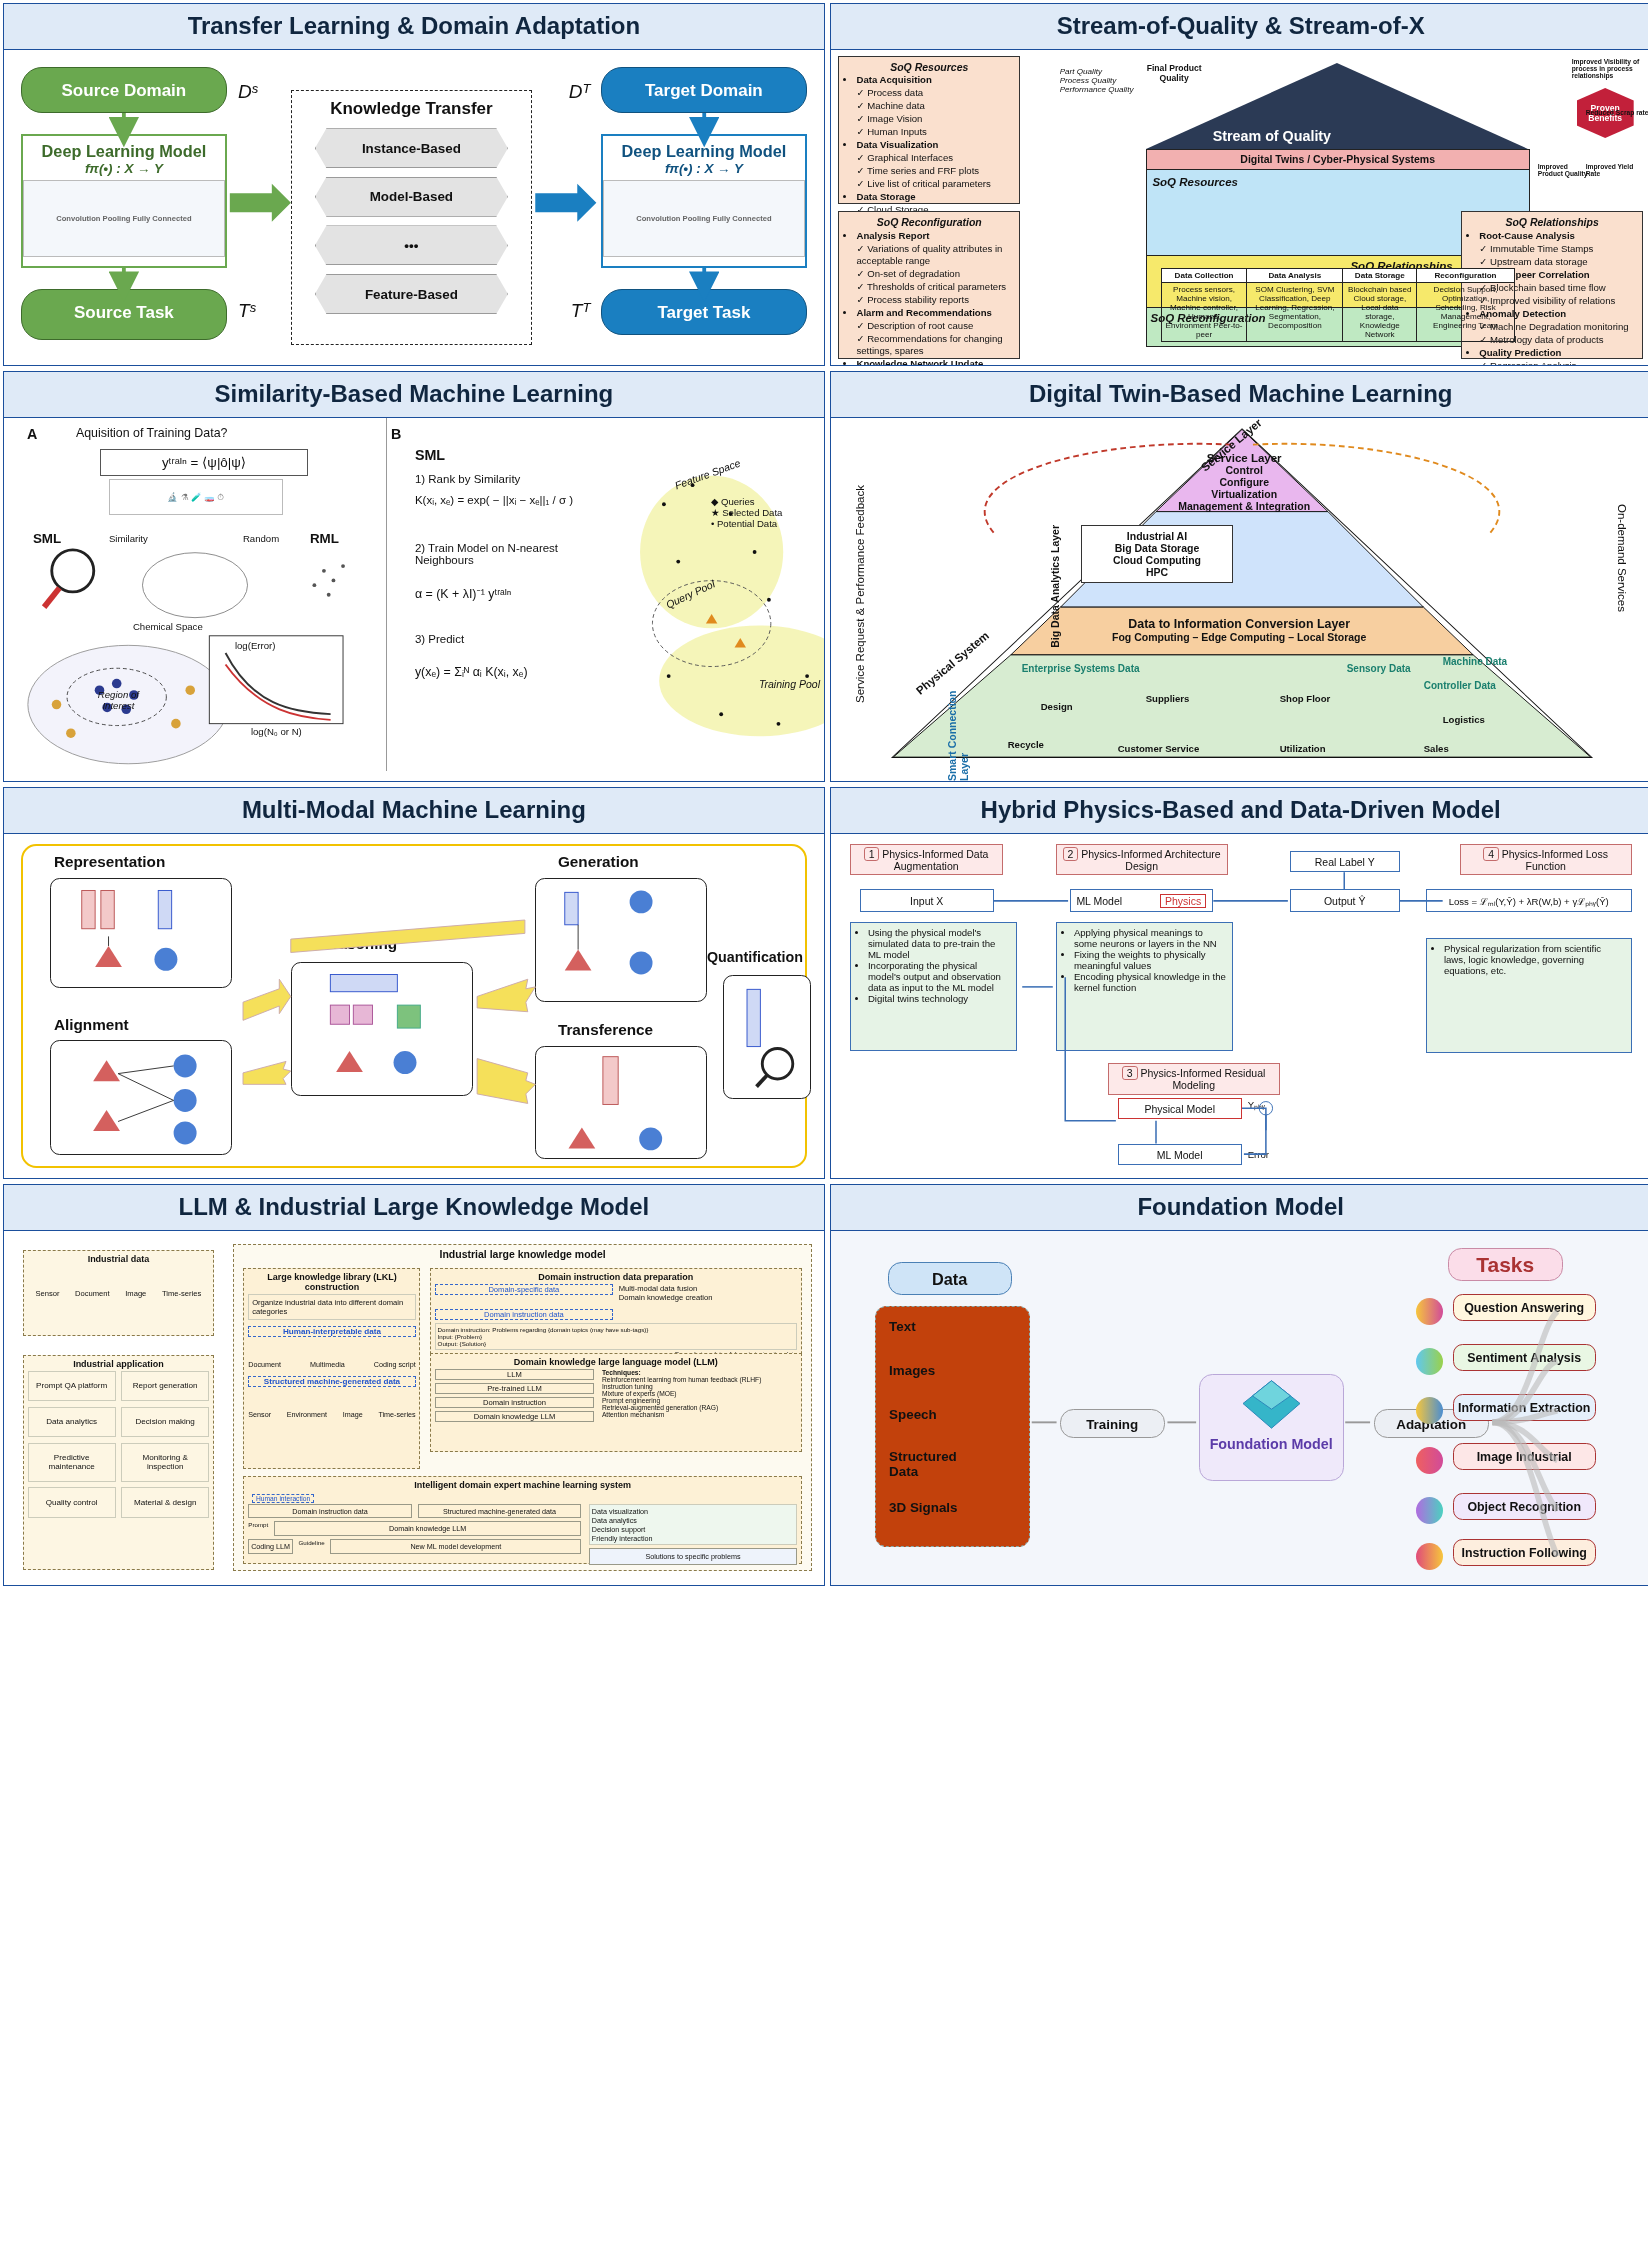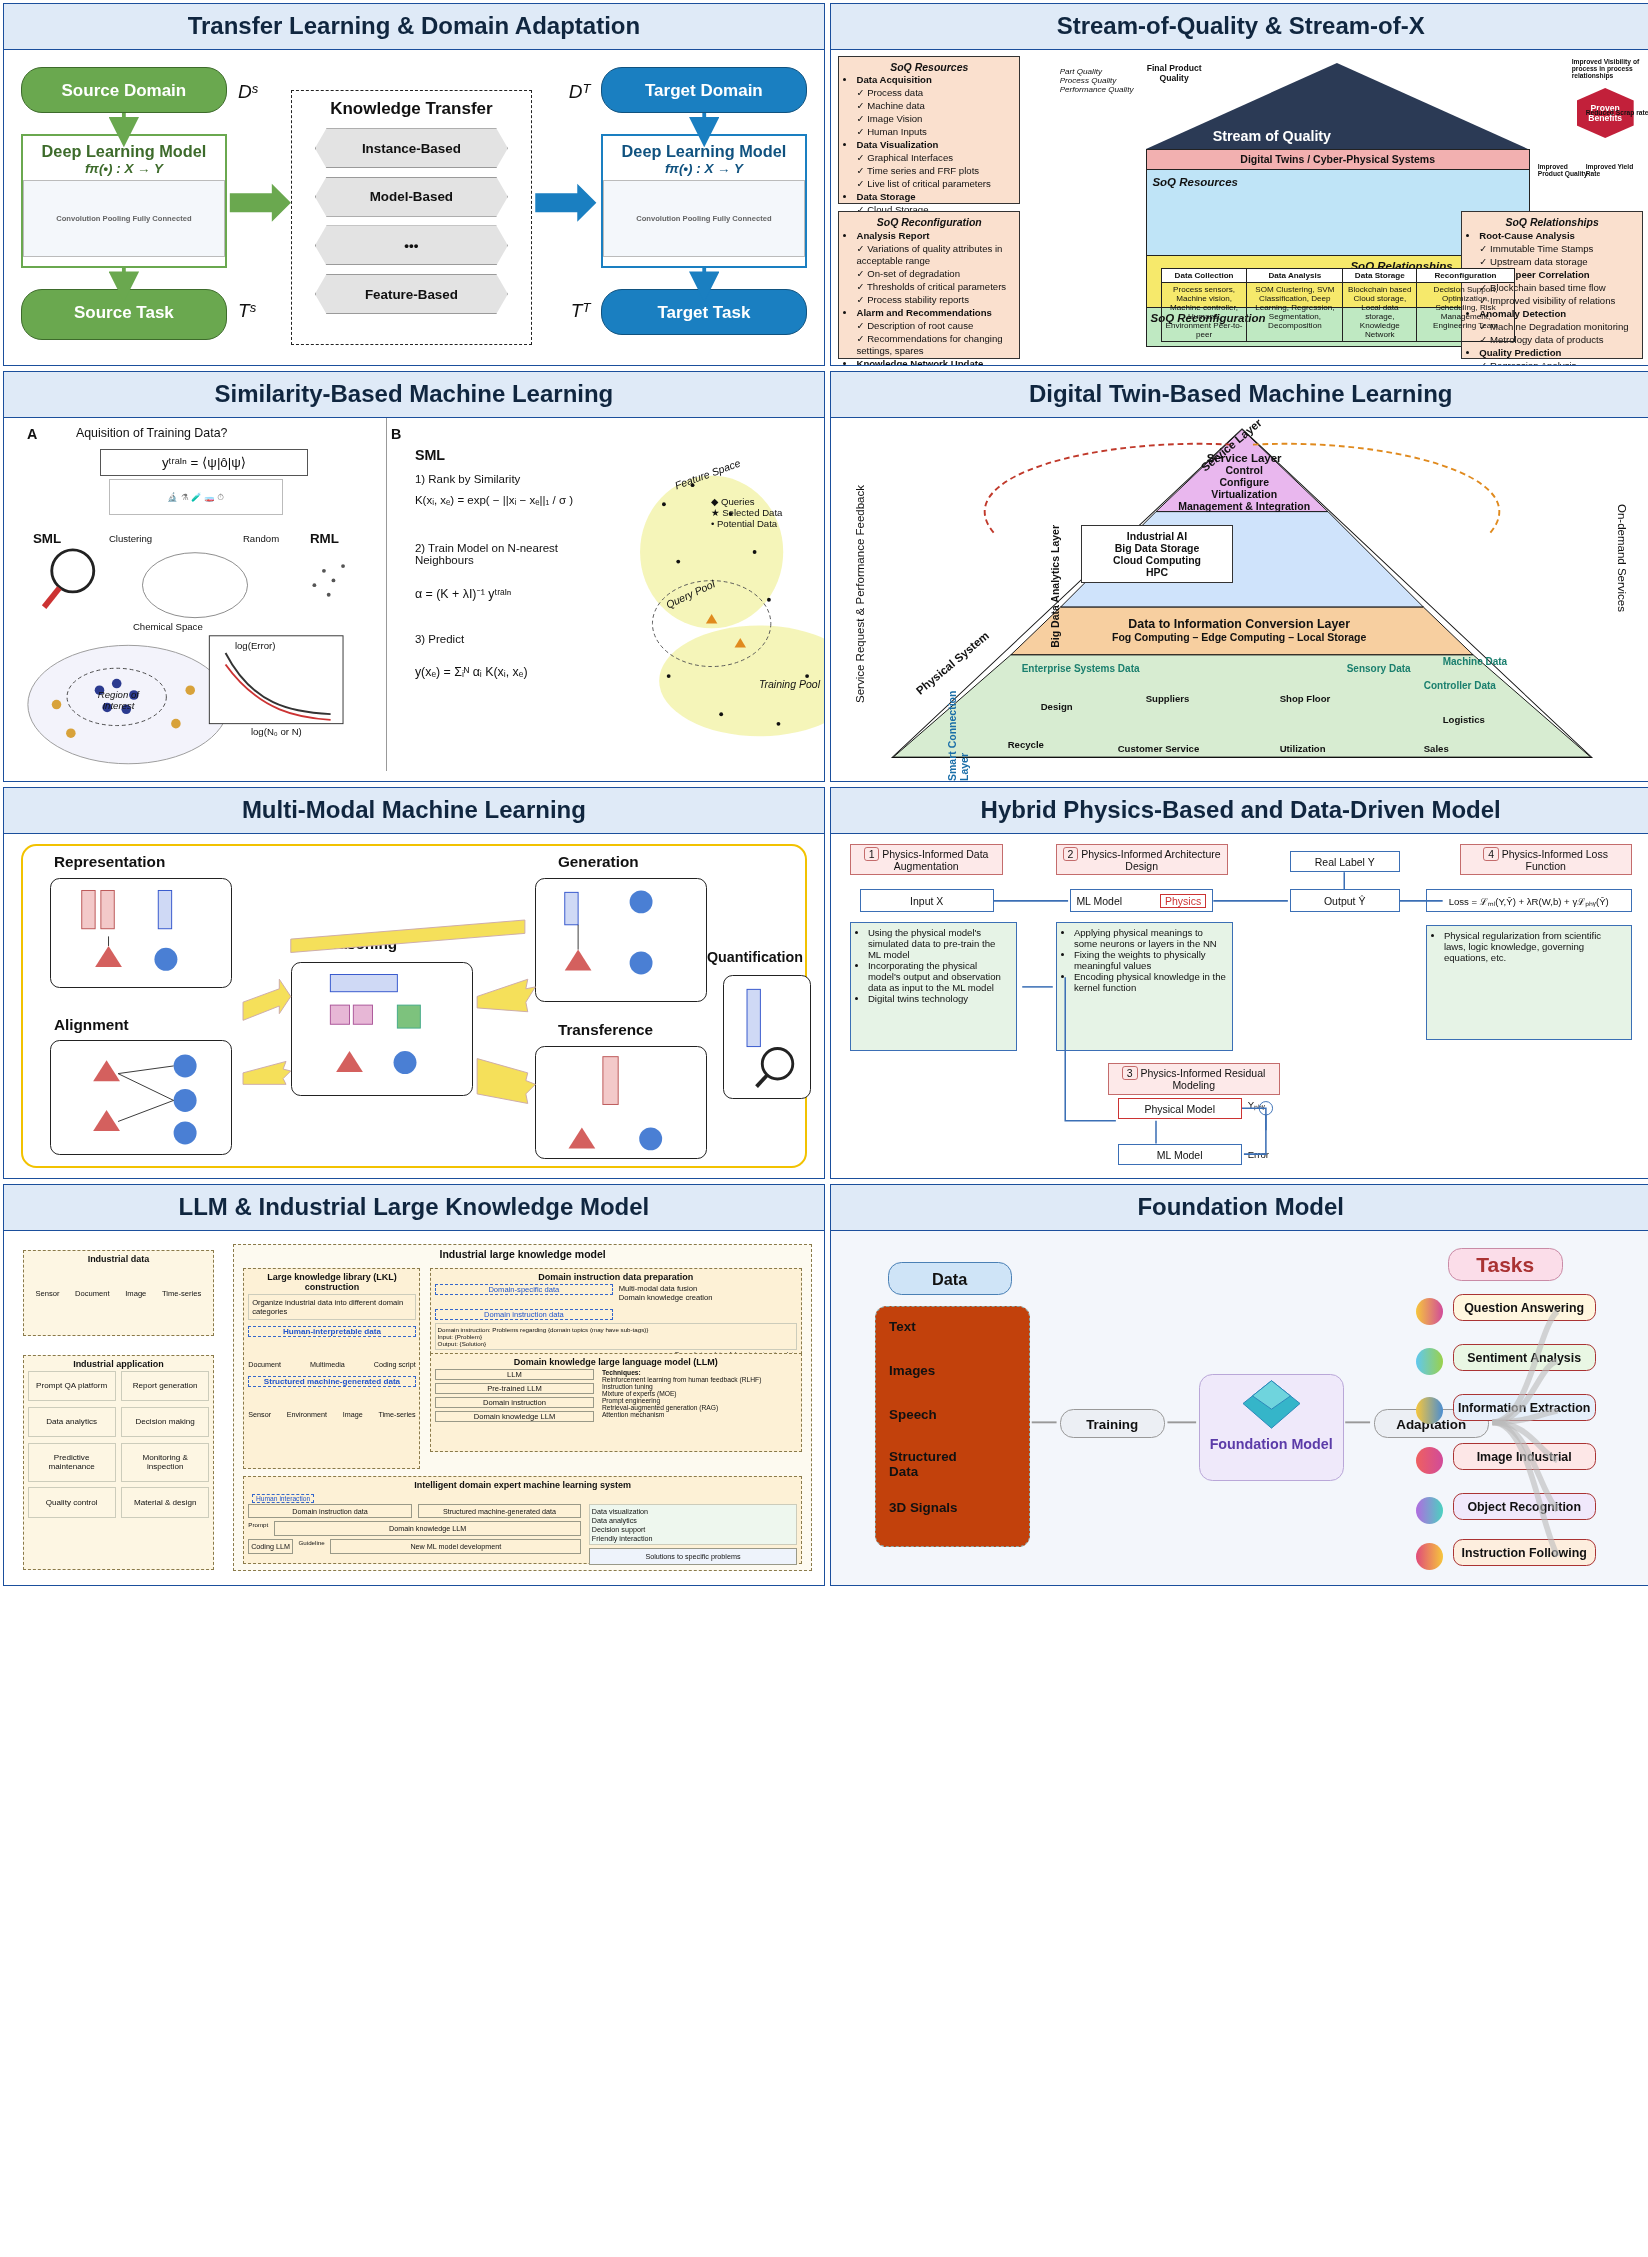--- a/index.html
+++ b/index.html
@@ -229,21 +229,21 @@
       <div style="position:absolute;left:23px;top:7.6px;font-weight:bold;font-size:14.3px;">A</div>
       <div style="position:absolute;left:387px;top:7.6px;font-weight:bold;font-size:14.3px;">B</div>
       <div style="position:absolute;left:19px;top:0;bottom:9.6px;width:363px;border-right:1px solid #999;"></div>
 
       <div style="position:absolute;left:72px;top:7.6px;font-size:12.4px;">Aquisition of Training Data?</div>
       <div style="position:absolute;left:96px;top:31px;width:191px;border:1px solid #555;padding:4.8px 7.6px;text-align:center;font-size:13.4px;background:#fff;">yᵗʳᵃᴵⁿ = ⟨ψ|ô|ψ⟩</div>
       <div style="position:absolute;left:105px;top:61px;width:172px;height:34px;border:1px solid #bbb;font-size:8.6px;color:#777;text-align:center;line-height:34px;">🔬 ⚗ 🧪 🧫 ⏱</div>
 
       <div style="position:absolute;left:29px;top:113px;font-weight:bold;font-size:13.4px;">SML</div>
       <div style="position:absolute;left:306px;top:113px;font-weight:bold;font-size:13.4px;">RML</div>
-      <div style="position:absolute;left:105px;top:115px;font-size:9.6px;">Clustering</div>
+      <div style="position:absolute;left:105px;top:115px;font-size:9.6px;">Similarity</div>
       <div style="position:absolute;left:239px;top:115px;font-size:9.6px;">Random</div>
       <div style="position:absolute;left:129px;top:203px;font-size:9.6px;">Chemical Space</div>
 
       <svg width="382" height="363" style="position:absolute;left:0;top:0;" viewBox="0 0 400 380">
         <circle cx="72" cy="160" r="22" fill="none" stroke="#222" stroke-width="3"></circle>
         <line x1="58" y1="178" x2="42" y2="198" stroke="#c33" stroke-width="6"></line>
         <g stroke="#888" fill="none">
           <ellipse cx="200" cy="175" rx="55" ry="34"></ellipse>
         </g>
         <g fill="#555">
@@ -486,21 +486,21 @@
       </div>
 
       <div class="hbox" style="left:459px;top:17px;width:110px;height:21px;text-align:center;line-height:13.4px;">Real Label Y</div>
       <div class="hbox" style="left:459px;top:55px;width:110px;height:23px;text-align:center;line-height:15.3px;">Output Ŷ</div>
 
       <div class="htitle" style="right:19px;top:9.6px;width:172px;">
         <span style="border:1px solid #c46c6c;padding:0 3.8px;border-radius:2.9px;">4</span>
         <span>Physics-Informed Loss Function</span>
       </div>
       <div class="hbox" style="right:19px;top:55px;width:206px;height:23px;text-align:center;font-size:9.6px;line-height:15.3px;">Loss = ℒₘₗ(Y,Ŷ) + λR(W,b) + γℒₚₕᵧ(Ŷ)</div>
-      <div class="hbox" style="right:19px;top:91px;width:206px;height:115px;background:#e6f3e6;font-size:9.6px;">
+      <div class="hbox" style="right:19px;top:104px;width:206px;height:115px;background:#e6f3e6;font-size:9.6px;">
         <ul style="margin:0 0 0 11.5px;padding:0;">
           <li>Physical regularization from scientific laws, logic knowledge, governing equations, etc.</li>
         </ul>
       </div>
 
       <div class="htitle" style="left:277px;top:229px;width:172px;">
         <span style="border:1px solid #c46c6c;padding:0 3.8px;border-radius:2.9px;">3</span>
         <span>Physics-Informed Residual Modeling</span>
       </div>
       <div class="hbox" style="left:287px;top:264px;width:124px;height:21px;text-align:center;border:1.9px solid #c33;line-height:13.4px;">Physical Model</div>

